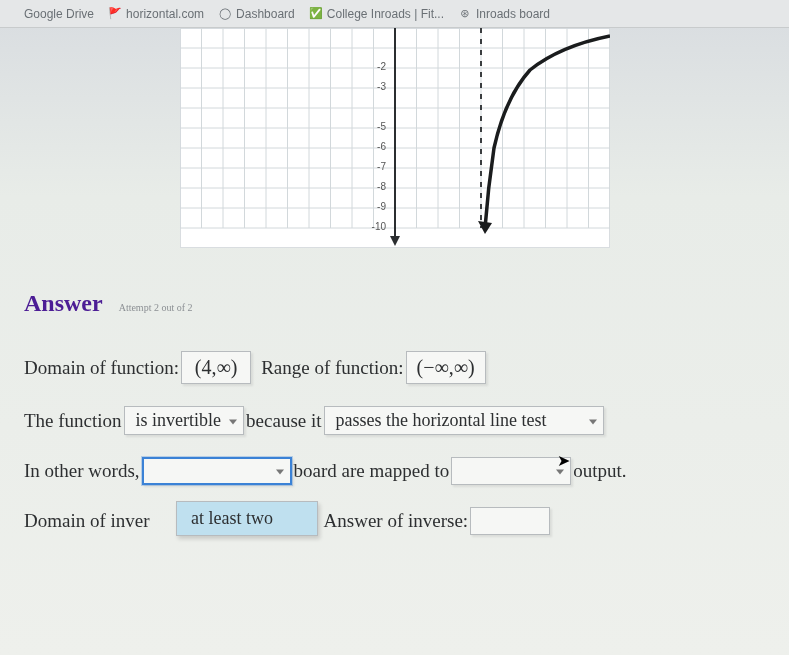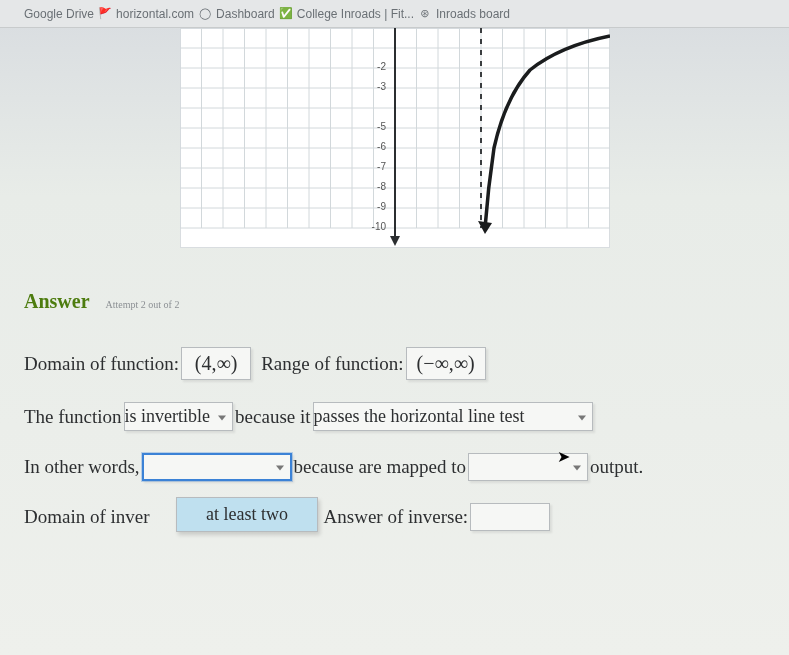--- a/index.html
+++ b/index.html
@@ -11,21 +11,21 @@
       overflow: hidden;
       position: relative;
     }
     .bookmarks-bar {
       height: 28px;
       background: #e5e7e8;
       border-bottom: 1px solid #c8cbcc;
       display: flex;
       align-items: center;
       padding: 0 6px;
-      gap: 4px;
+      gap: 14px;
       font-family: Arial, sans-serif;
       font-size: 12px;
       color: #6a7075;
     }
     .bookmark-item {
       display: flex;
       align-items: center;
       gap: 4px;
       cursor: pointer;
       white-space: nowrap;
@@ -54,23 +54,23 @@
     .answer-section {
       padding: 22px 24px 0 24px;
     }
     .answer-header {
       display: flex;
       align-items: baseline;
       gap: 16px;
       margin-bottom: 34px;
     }
     .answer-label {
-      font-size: 20px;
+      font-size: 24px;
       font-weight: bold;
-      color: #4d7c0f;
+      color: #4c1d95;
     }
     .attempt-label {
       font-size: 10px;
       color: #8c9094;
     }
     .row {
       display: flex;
       align-items: center;
       flex-wrap: wrap;
       gap: 2px;
@@ -84,21 +84,21 @@
       padding: 4px 10px;
       font-size: 20px;
       box-shadow: 2px 2px 2px rgba(0,0,0,0.08);
       min-width: 70px;
       text-align: center;
       display: inline-block;
     }
     .select-box {
       border: 1px solid #b7bbbe;
       background: #f6f7f5;
-      padding: 3px 22px 3px 0;
+      padding: 3px 22px 3px 11px;
       font-size: 18px;
       box-shadow: 2px 2px 2px rgba(0,0,0,0.08);
       position: relative;
       display: inline-flex;
       align-items: center;
       cursor: pointer;
       min-height: 28px;
     }
     .select-box::after {
       content: "";
@@ -123,21 +123,20 @@
       box-shadow: 2px 2px 2px rgba(0,0,0,0.08);
       display: inline-block;
     }
     .dropdown-list {
       position: absolute;
       background: #fff;
       border: 1px solid #b7bbbe;
       box-shadow: 2px 3px 4px rgba(0,0,0,.15);
       font-size: 18px;
       z-index: 100;
-      text-align: center;
     }
     .dropdown-item {
       padding: 6px 14px;
       cursor: pointer;
       min-width: 140px;
     }
     .dropdown-item.highlight {
       background: #bfe0ef;
     }
     .cursor-arrow {
@@ -259,21 +258,21 @@
     <span class="select-box" style="min-width:280px">
       <span>passes the horizontal line test</span>
     </span>
   </div>
 
   <div class="row" style="position:relative">
     <span>In other words,</span>
     <span class="select-box open" style="min-width:150px">
       <span></span>
     </span>
-    <span>because are mapped to</span>
+    <span>board are mapped to</span>
     <span class="select-box" style="min-width:120px">
       <span></span>
     </span>
     <span>output.</span>
     <span class="cursor-arrow" style="left:533px; top:-6px;">➤</span>
   </div>
 
   <div class="row" style="position:relative">
     <span>Domain of inver</span>
 

